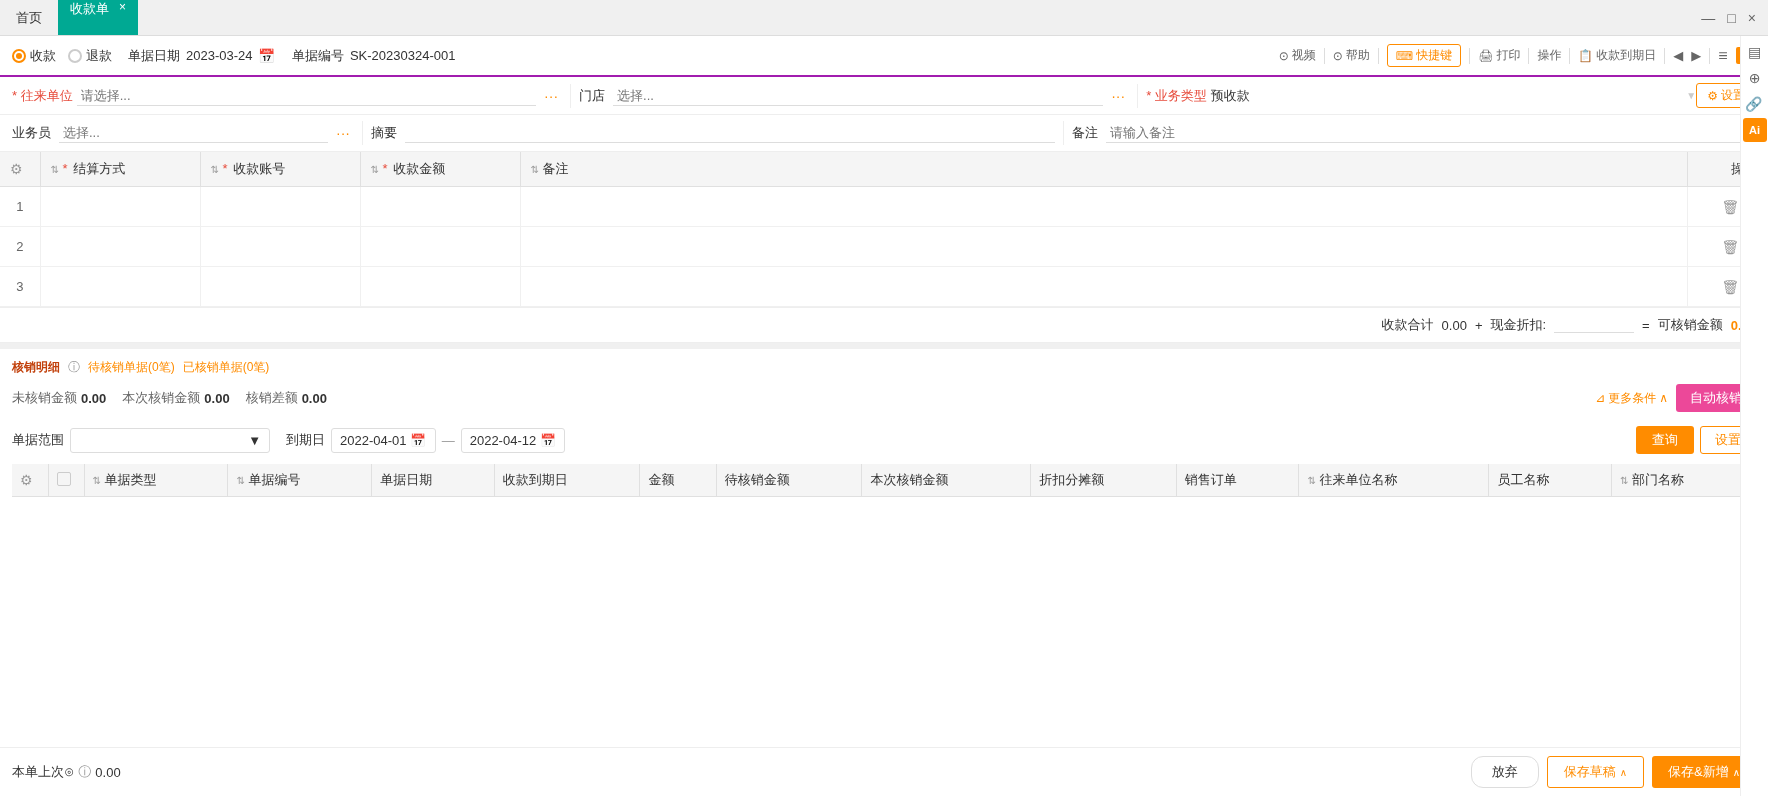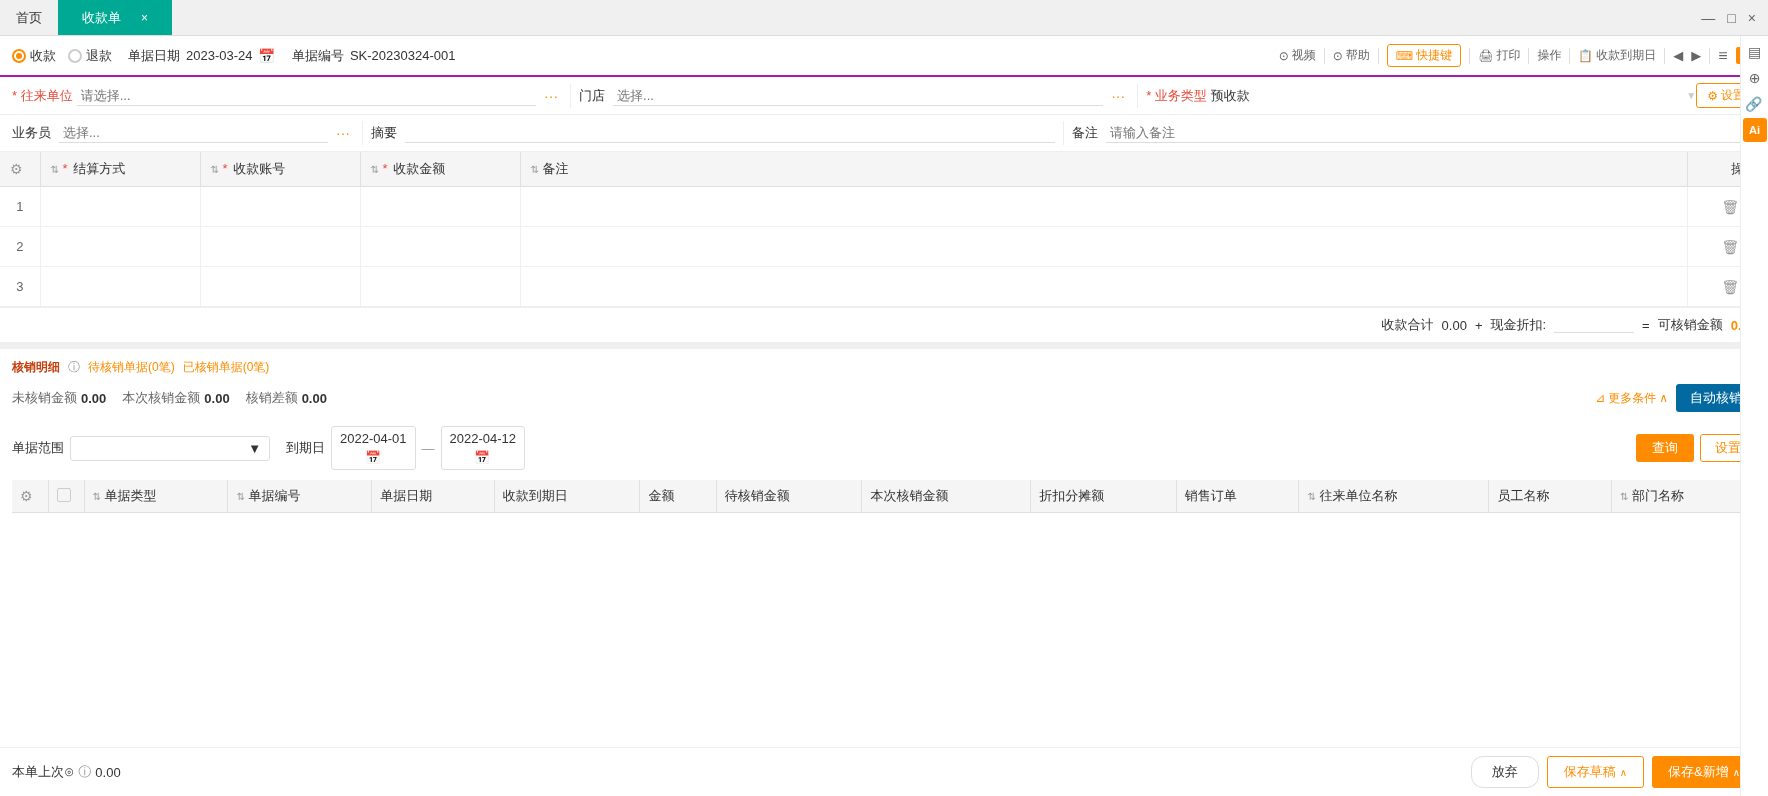--- a/index.html
+++ b/index.html
@@ -1,21 +1,21 @@
 <!DOCTYPE html>
 <html><head>
   <meta charset="utf-8">
   <style>
     * { box-sizing: border-box; margin: 0; padding: 0; }
     body { font-family: 'Microsoft YaHei', Arial, sans-serif; font-size: 13px; background: #f0f0f0; color: #333; width: 1768px; height: 796px; overflow: hidden; }
 
     
     .tab-bar { display: flex; align-items: center; background: #f0f0f0; height: 36px; border-bottom: 1px solid #ddd; }
     .tab-home { padding: 0 16px; height: 100%; display: flex; align-items: center; color: #333; cursor: pointer; font-size: 13px; }
-    .tab-active { background: #00a993; color: white; padding: 0 24px; height: 100%; display: flex; align-items: center; cursor: pointer; font-size: 13px; gap: 16px; }
+    .tab-active { background: #00a993; color: white; padding: 0 12px; height: 100%; display: flex; cursor: pointer; font-size: 13px; gap: 6px; }
     .tab-close { color: white; font-size: 12px; cursor: pointer; margin-left: 4px; }
     .tab-bar-right { margin-left: auto; display: flex; align-items: center; gap: 4px; padding-right: 8px; }
     .tab-bar-right span { cursor: pointer; font-size: 14px; color: #666; padding: 2px 4px; }
 
     
     .main-content { background: white; height: calc(796px - 36px); display: flex; flex-direction: column; overflow: hidden; }
 
     
     .toolbar { display: flex; align-items: center; padding: 8px 12px; border-bottom: 2px solid #a21caf; gap: 16px; }
     .radio-group { display: flex; align-items: center; gap: 12px; }
@@ -72,27 +72,27 @@
     .section-title .info-icon { color: #999; cursor: pointer; font-size: 12px; }
     .tag-link { color: #ff8c00; font-size: 12px; cursor: pointer; }
 
     
     .stats-row { display: flex; align-items: center; gap: 16px; margin-bottom: 8px; font-size: 13px; }
     .stats-row .stat-item { display: flex; align-items: center; gap: 4px; }
     .stats-row .stat-label { color: #666; }
     .stats-row .stat-val { color: #333; font-weight: bold; }
     .stats-right { margin-left: auto; display: flex; align-items: center; gap: 8px; }
     .filter-btn { color: #ff8c00; font-size: 12px; cursor: pointer; display: flex; align-items: center; gap: 3px; }
-    .auto-btn { background: #0369a1; color: white; border: none; padding: 5px 14px; border-radius: 3px; cursor: pointer; font-size: 13px; }
+    .auto-btn { background: #ec4899; color: white; border: none; padding: 5px 14px; border-radius: 3px; cursor: pointer; font-size: 13px; }
 
     
     .filter-row { display: flex; align-items: center; padding: 6px 0; gap: 16px; margin-bottom: 4px; }
     .filter-field { display: flex; align-items: center; gap: 6px; font-size: 13px; }
     .filter-select { border: 1px solid #ddd; padding: 4px 8px; border-radius: 3px; display: flex; align-items: center; gap: 4px; min-width: 200px; cursor: pointer; color: #333; background: white; }
-    .date-input { border: 1px solid #ddd; padding: 4px 8px; border-radius: 3px; display: flex; align-items: center; gap: 4px; cursor: pointer; background: white; color: #333; font-size: 13px; flex-direction: column; }
+    .date-input { border: 1px solid #ddd; padding: 4px 8px; border-radius: 3px; display: flex; align-items: center; gap: 4px; cursor: pointer; background: white; color: #333; font-size: 13px; }
     .query-btn { background: #ff8c00; color: white; border: none; padding: 5px 16px; border-radius: 3px; cursor: pointer; font-size: 13px; }
     .set-btn { border: 1px solid #ff8c00; color: #ff8c00; background: white; padding: 4px 14px; border-radius: 3px; cursor: pointer; font-size: 13px; }
 
     
     .second-table-wrapper { flex: 1; overflow: auto; }
     .second-table { width: 100%; border-collapse: collapse; }
     .second-table thead th { background: #f5f5f5; padding: 7px 8px; text-align: left; font-weight: normal; font-size: 13px; border-bottom: 1px solid #e0e0e0; border-right: 1px solid #e0e0e0; white-space: nowrap; color: #333; }
 
     
     .bottom-bar { display: flex; align-items: center; padding: 8px 12px; border-top: 1px solid #eee; background: white; }

